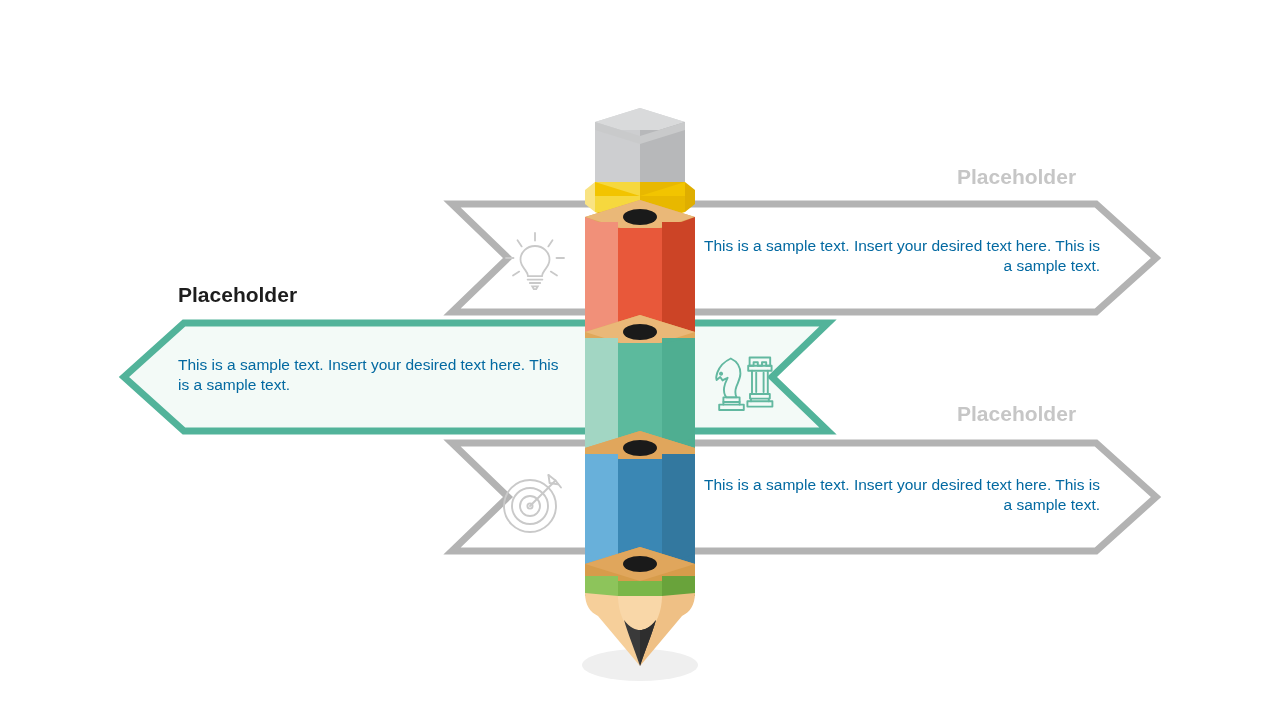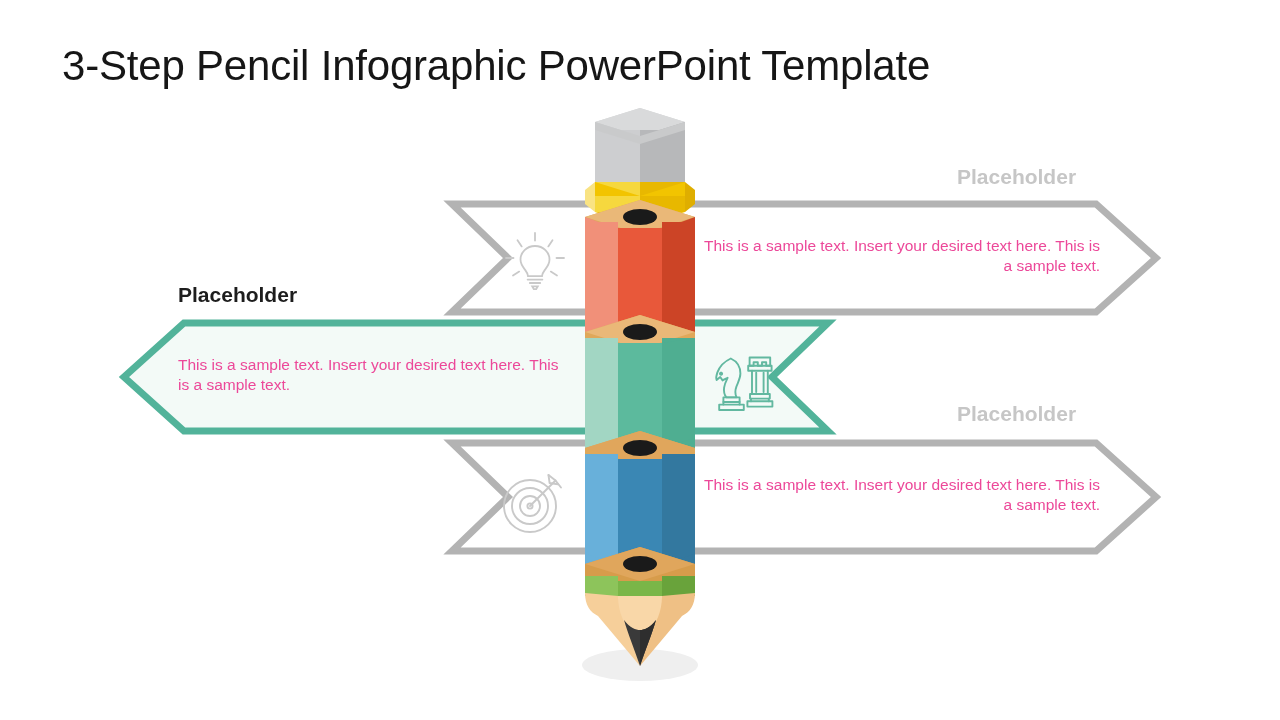--- a/index.html
+++ b/index.html
@@ -27,21 +27,21 @@
   #row-top    { top: 198px; }
   #row-mid    { top: 317px; }
   #row-bottom { top: 437px; }
 
   .banner-svg { position: absolute; left: 0; top: 0; width: 1280px; height: 120px; }
 
   .banner-text {
     position: absolute;
     font-size: 15.5px;
     line-height: 1.30;
-    color: #ec4899;
+    color: #0369a1;
   }
   .banner-text.right-side {
     left: 700px; width: 400px;
     top: 38px;
     text-align: right;
   }
   .banner-text.left-side {
     left: 178px; width: 390px;
     top: 38px;
     text-align: left;
@@ -67,21 +67,20 @@
   #icon-target { left: 498px; top: 464px; }
 
   
   #pencil { position: absolute; left: 540px; top: 100px; width: 200px; height: 600px; }
 </style>
 </head>
 <body>
 
 <div id="slide">
 
-  <div id="page-title">3-Step Pencil Infographic PowerPoint Template</div>
 
   <div class="banner-row" id="row-top">
     <svg class="banner-svg" viewBox="0 0 1280 120">
       <path d="M452,6 L1096,6 L1156,60 L1096,114 L452,114 L508,60 Z" fill="#ffffff" stroke="#b3b3b3" stroke-width="7" stroke-linejoin="miter"></path>
     </svg>
     <div class="banner-text right-side">This is a sample text. Insert your desired text here. This is a sample text.</div>
   </div>
 
   <div class="banner-row" id="row-mid">
     <svg class="banner-svg" viewBox="0 0 1280 120">

